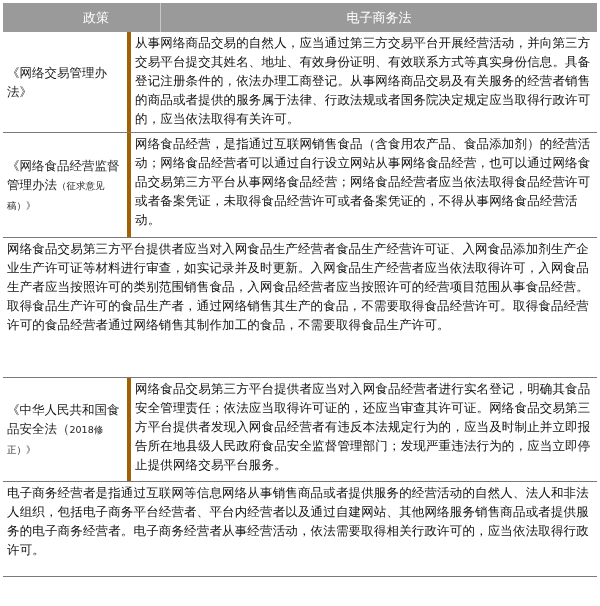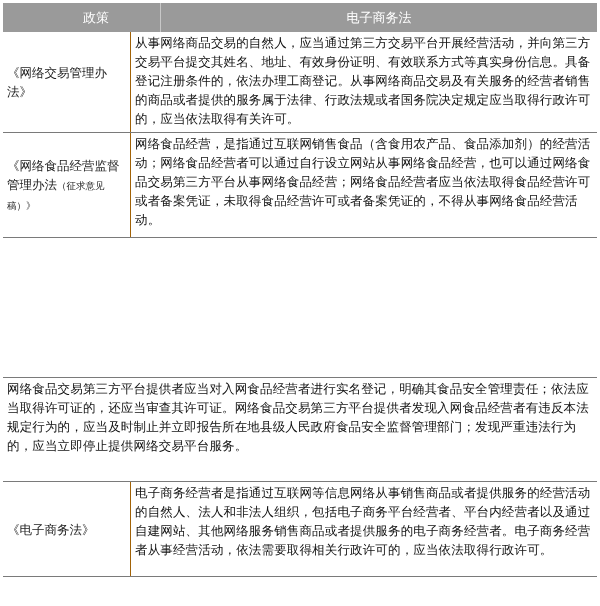--- a/index.html
+++ b/index.html
@@ -4,21 +4,21 @@
 <style>
   html, body { margin: 0; padding: 0; background: #ffffff; }
   body { width: 600px; height: 606px; position: relative; overflow: hidden;
          font-family: "DejaVu Sans", "Liberation Sans", sans-serif; color: #111; }
   .table { position: absolute; left: 3px; top: 3px; width: 594px; border-collapse: collapse; }
   .hdr { display: flex; height: 29px; background: #9a9a9a; color: #fff; font-size: 13px; padding-left: 29px; }
   .hdr div { display: flex; align-items: center; justify-content: center; }
   .hdr .c1 { width: 128px; border-right: 1px solid #c8c8c8; }
   .hdr .c2 { flex: 1; }
   .row { display: flex; border-bottom: 1px solid #7a7a7a; }
-  .row .c1 { width: 128px; border-right: 1px solid #a16207; display: flex; align-items: center;
+  .row .c1 { width: 128px; border-right: 4px solid #a16207; display: flex; align-items: center;
              padding: 0 2px 0 4px; box-sizing: border-box; font-size: 12.5px; line-height: 19px; color: #222; }
   .row .c2 { flex: 1; padding: 1px 3px 1px 4px; font-size: 12.5px; line-height: 19px; color: #111; letter-spacing: 0.15px; }
   .small { font-size: 9.5px; }
   .footer { position: absolute; right: 6px; top: 583px; font-size: 11px; color: #333; margin-top: 36px; }
 </style>
 </head>
 <body>
 
 <div class="table">
   <div class="hdr">
@@ -34,27 +34,28 @@
   </div>
 
   <div class="row" style="height:104px">
     <div class="c1">
         <span><span>《网络食品经营监督管理办法</span><span class="small">（征求意见稿）》</span></span>
       </div>
     <div class="c2">网络食品经营，是指通过互联网销售食品（含食用农产品、食品添加剂）的经营活动；网络食品经营者可以通过自行设立网站从事网络食品经营，也可以通过网络食品交易第三方平台从事网络食品经营；网络食品经营者应当依法取得食品经营许可或者备案凭证，未取得食品经营许可或者备案凭证的，不得从事网络食品经营活动。</div>
   </div>
 
   <div class="row" style="height:139px">
+    <div class="c2">网络食品交易第三方平台提供者应当对入网食品生产经营者食品生产经营许可证、入网食品添加剂生产企业生产许可证等材料进行审查，如实记录并及时更新。入网食品生产经营者应当依法取得许可，入网食品生产者应当按照许可的类别范围销售食品，入网食品经营者应当按照许可的经营项目范围从事食品经营。取得食品生产许可的食品生产者，通过网络销售其生产的食品，不需要取得食品经营许可。取得食品经营许可的食品经营者通过网络销售其制作加工的食品，不需要取得食品生产许可。</div>
   </div>
 
   <div class="row" style="height:103px">
+    <div class="c1">
+        <span><span>《中华人民共和国食品安全法（</span><span class="small">2018修正）》</span></span>
+      </div>
     <div class="c2">网络食品交易第三方平台提供者应当对入网食品经营者进行实名登记，明确其食品安全管理责任；依法应当取得许可证的，还应当审查其许可证。网络食品交易第三方平台提供者发现入网食品经营者有违反本法规定行为的，应当及时制止并立即报告所在地县级人民政府食品安全监督管理部门；发现严重违法行为的，应当立即停止提供网络交易平台服务。</div>
   </div>
 
   <div class="row" style="height:94px">
-    <div class="c1">
-        <span>《电子商务法》</span>
-      </div>
     <div class="c2">电子商务经营者是指通过互联网等信息网络从事销售商品或者提供服务的经营活动的自然人、法人和非法人组织，包括电子商务平台经营者、平台内经营者以及通过自建网站、其他网络服务销售商品或者提供服务的电子商务经营者。电子商务经营者从事经营活动，依法需要取得相关行政许可的，应当依法取得行政许可。</div>
   </div>
 </div>
 
 <div class="footer">@前瞻经济学人APP</div>
 
 </body></html>

